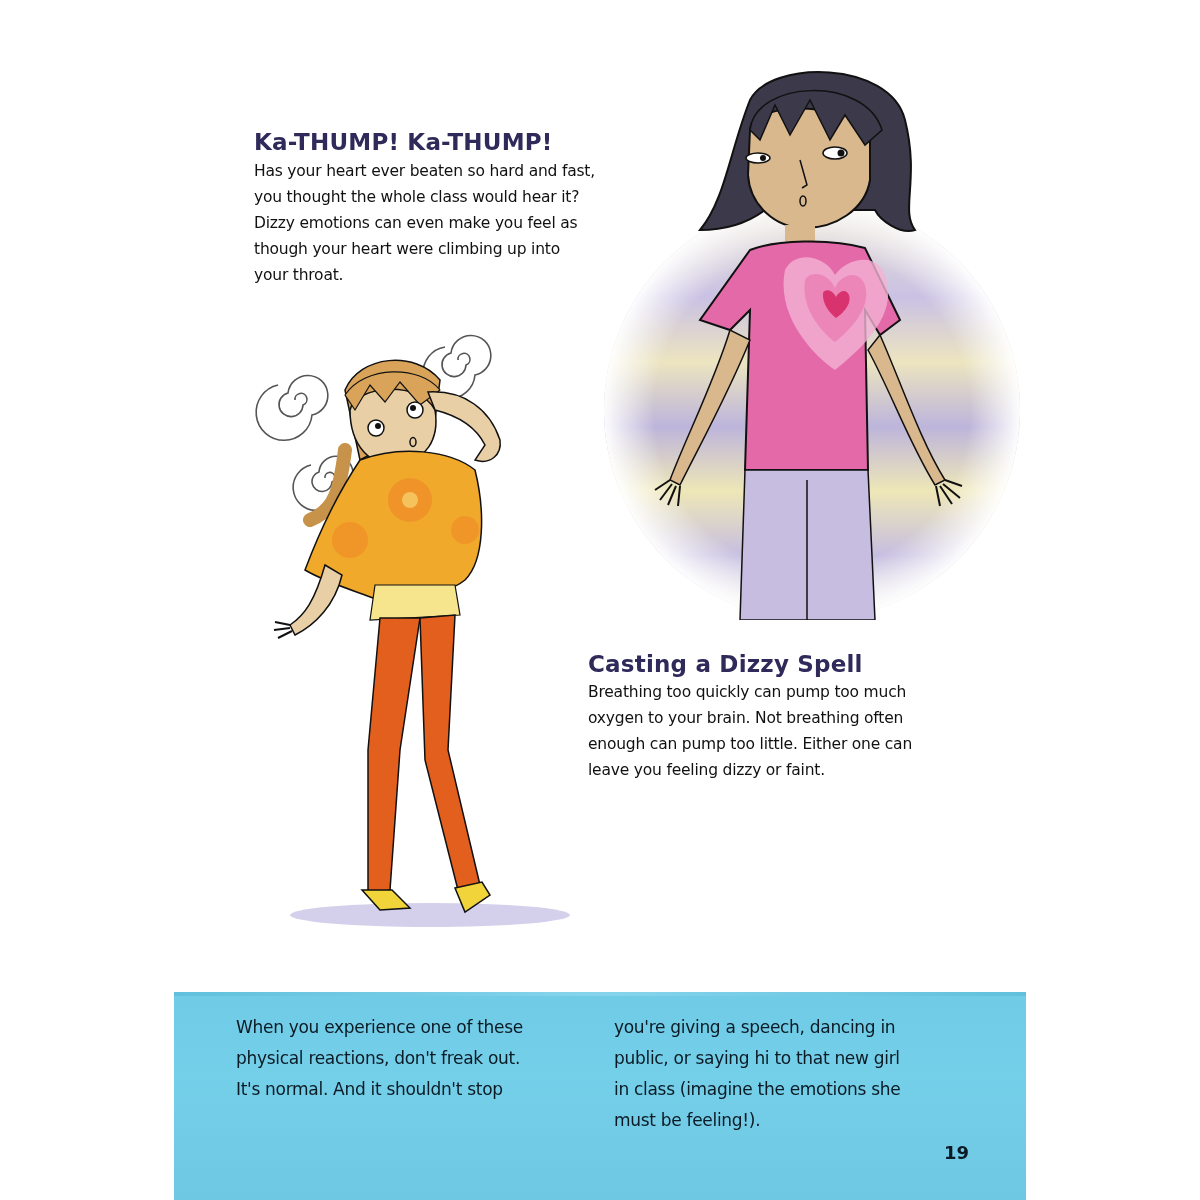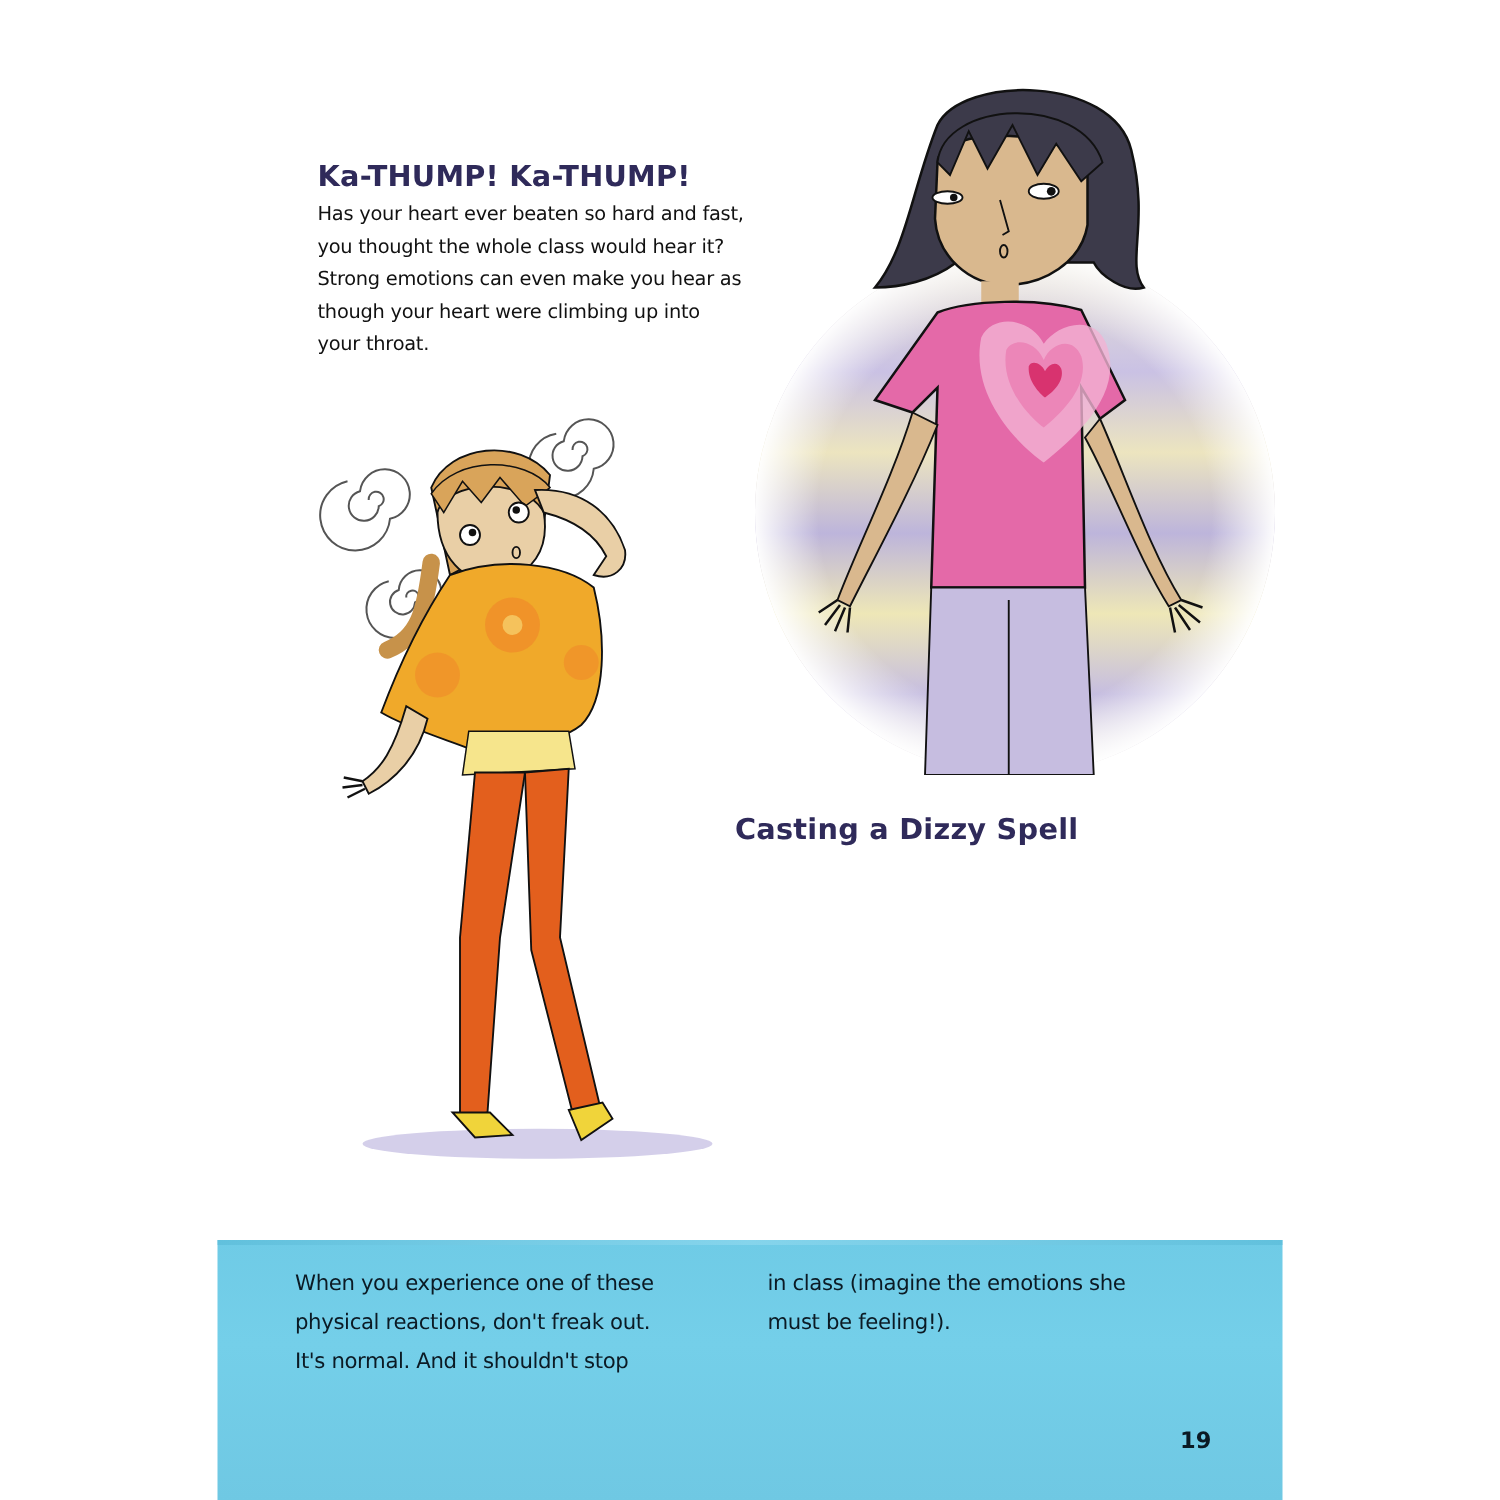--- a/index.html
+++ b/index.html
@@ -91,21 +91,21 @@
 </head>
 <body>
 
 <div class="page">
 
   <div class="section" id="section-kathump">
     <h2 class="heading">Ka-THUMP! Ka-THUMP!</h2>
     <p class="body-text">
       <span>Has your heart ever beaten so hard and fast,</span>
       <span>you thought the whole class would hear it?</span>
-      <span>Strong emotions can even make you hear as</span>
+      <span>Dizzy emotions can even make you feel as</span>
       <span>though your heart were climbing up into</span>
       <span>your throat.</span>
     </p>
   </div>
 
   <div class="illus" id="illus-heart-girl">
     <svg width="430" height="560" viewBox="0 0 430 560" xmlns="http://www.w3.org/2000/svg">
       <defs>
         <radialGradient id="haze" cx="50%" cy="50%" r="50%">
           <stop offset="0%" stop-color="#efe8c8" stop-opacity="0.9"></stop>
@@ -209,28 +209,36 @@
       <path d="M130 288 L170 288 L150 420 L140 560 L118 565 L118 420 Z" fill="#e35f1d" stroke="#111" stroke-width="1.5"></path>
       <path d="M170 288 L205 285 L198 420 L230 555 L208 560 L175 430 Z" fill="#e35f1d" stroke="#111" stroke-width="1.5"></path>
 
       <path d="M112 560 L142 560 L160 578 L130 580 Z" fill="#f0d43a" stroke="#111" stroke-width="1.5"></path>
       <path d="M205 558 L232 552 L240 565 L215 582 Z" fill="#f0d43a" stroke="#111" stroke-width="1.5"></path>
     </svg>
   </div>
 
   <div class="section" id="section-dizzy">
     <h2 class="heading">Casting a Dizzy Spell</h2>
+    <p class="body-text">
+      <span>Breathing too quickly can pump too much</span>
+      <span>oxygen to your brain. Not breathing often</span>
+      <span>enough can pump too little. Either one can</span>
+      <span>leave you feeling dizzy or faint.</span>
+    </p>
   </div>
 
   <div class="callout-box">
     <div class="callout-col" id="callout-col-left">
       <span>When you experience one of these</span>
       <span>physical reactions, don't freak out.</span>
       <span>It's normal. And it shouldn't stop</span>
     </div>
     <div class="callout-col" id="callout-col-right">
+      <span>you're giving a speech, dancing in</span>
+      <span>public, or saying hi to that new girl</span>
       <span>in class (imagine the emotions she</span>
       <span>must be feeling!).</span>
     </div>
     <div class="page-number">19</div>
   </div>
 
 </div>
 
 </body></html>

